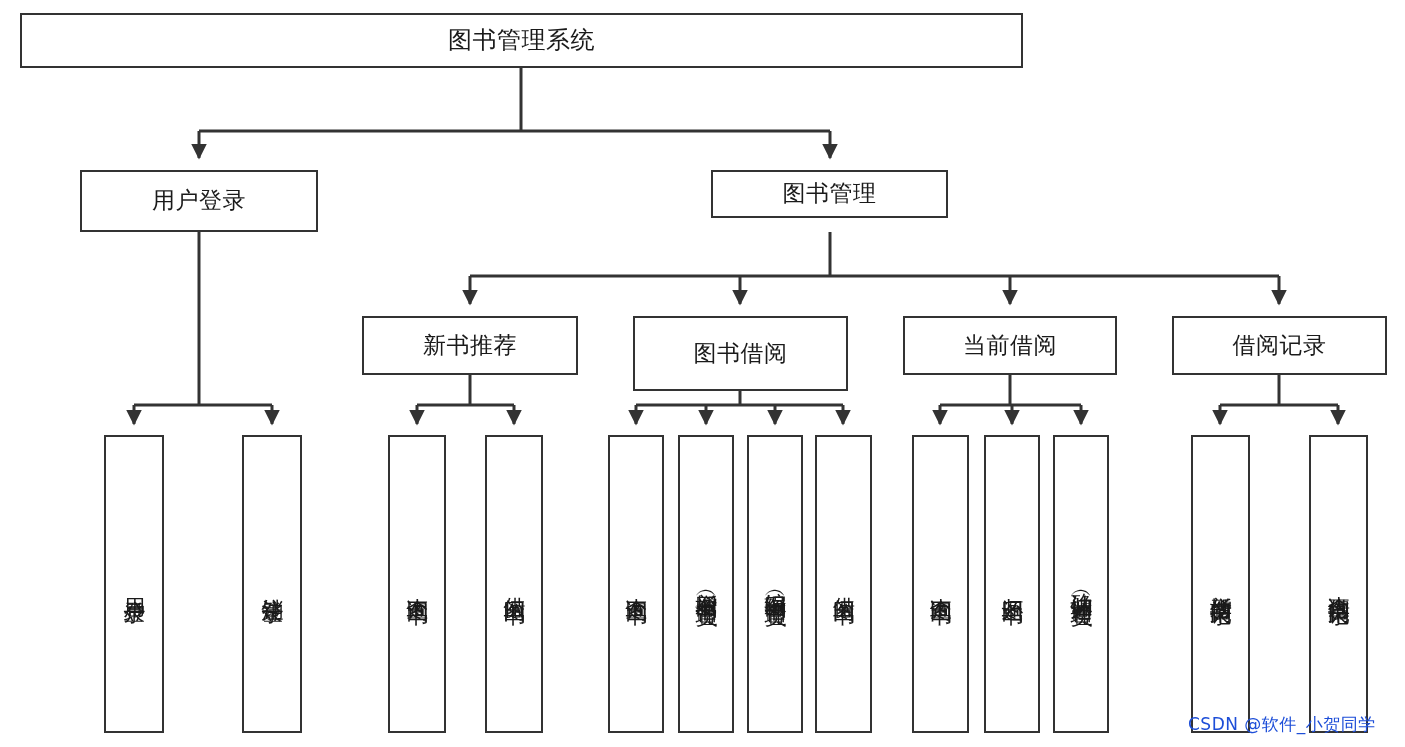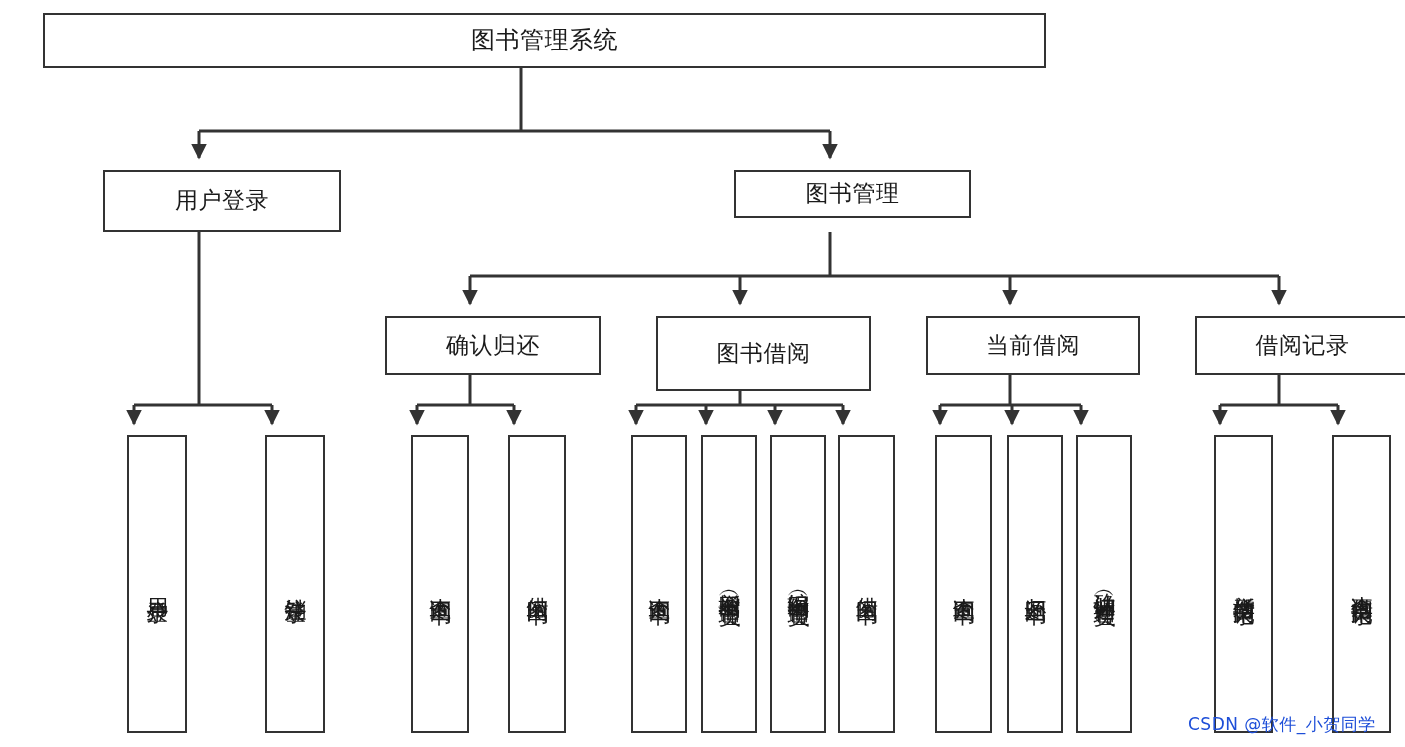--- a/index.html
+++ b/index.html
@@ -28,21 +28,20 @@
   .node {
     position: absolute;
     box-sizing: border-box;
     border: 2.5px solid #333333;
     background: #ffffff;
     display: flex;
     align-items: center;
     justify-content: center;
     color: #1a1a1a;
     z-index: 2;
-    margin-left: 23px;
   }
   .node-h {
     font-size: 23px;
     letter-spacing: 0.5px;
     line-height: 1.1;
     white-space: nowrap;
   }
   .node-root {
     font-size: 24px;
   }
@@ -121,21 +120,21 @@
       <path d="M 1220 405 L 1220 424" marker-end="url(#arrow)"></path>
       <path d="M 1338 405 L 1338 424" marker-end="url(#arrow)"></path>
     </g>
   </svg>
 
   <div class="node node-h node-root" style="left: 20px; top: 13px; width: 1003px; height: 55px;">图书管理系统</div>
 
   <div class="node node-h" style="left: 80px; top: 170px; width: 238px; height: 62px;">用户登录</div>
   <div class="node node-h" style="left: 711px; top: 170px; width: 237px; height: 48px;">图书管理</div>
 
-  <div class="node node-h" style="left: 362px; top: 316px; width: 216px; height: 59px;">确认归还</div>
+  <div class="node node-h" style="left: 362px; top: 316px; width: 216px; height: 59px;">新书推荐</div>
   <div class="node node-h" style="left: 633px; top: 316px; width: 215px; height: 75px;">图书借阅</div>
   <div class="node node-h" style="left: 903px; top: 316px; width: 214px; height: 59px;">当前借阅</div>
   <div class="node node-h" style="left: 1172px; top: 316px; width: 215px; height: 59px;">借阅记录</div>
 
   <div class="node node-v" style="left: 104px; top: 435px; width: 60px; height: 298px;">用户登录</div>
   <div class="node node-v" style="left: 242px; top: 435px; width: 60px; height: 298px;">注销登录</div>
   <div class="node node-v" style="left: 388px; top: 435px; width: 58px; height: 298px;">查询图书</div>
   <div class="node node-v" style="left: 485px; top: 435px; width: 58px; height: 298px;">借阅图书</div>
   <div class="node node-v" style="left: 608px; top: 435px; width: 56px; height: 298px;">查询图书</div>
   <div class="node node-v" style="left: 678px; top: 435px; width: 56px; height: 298px;">新增图书（管理员）</div>

